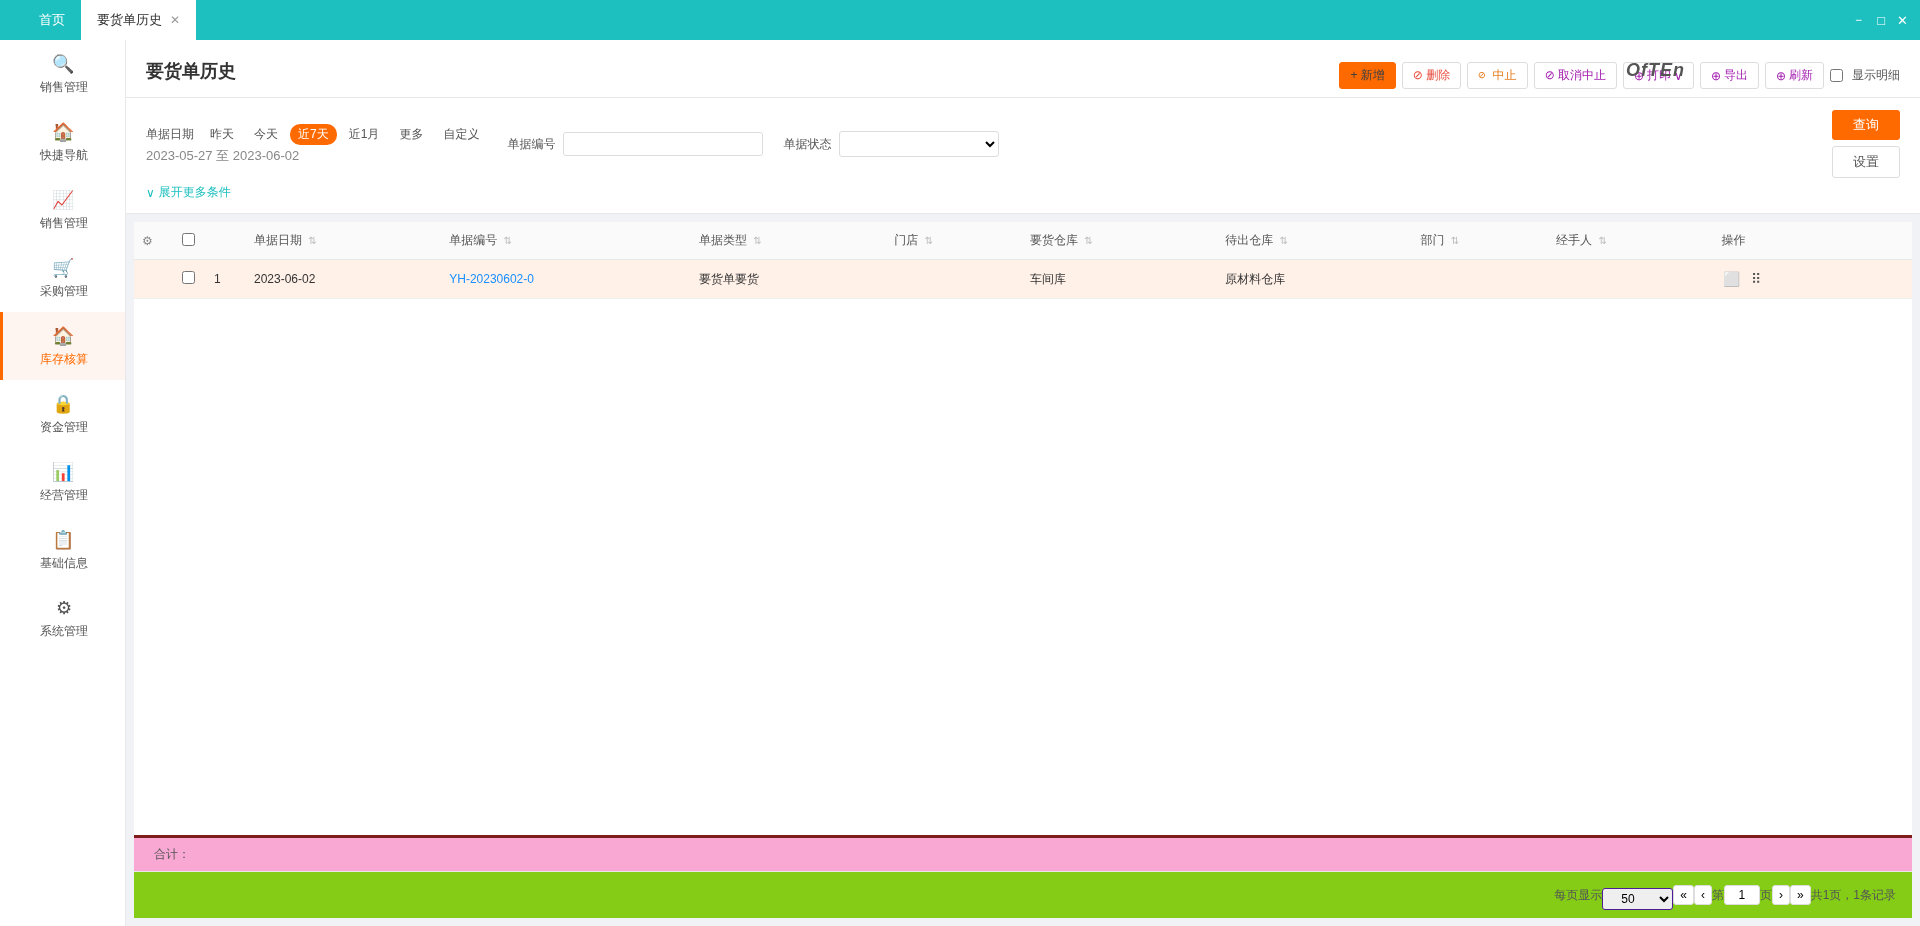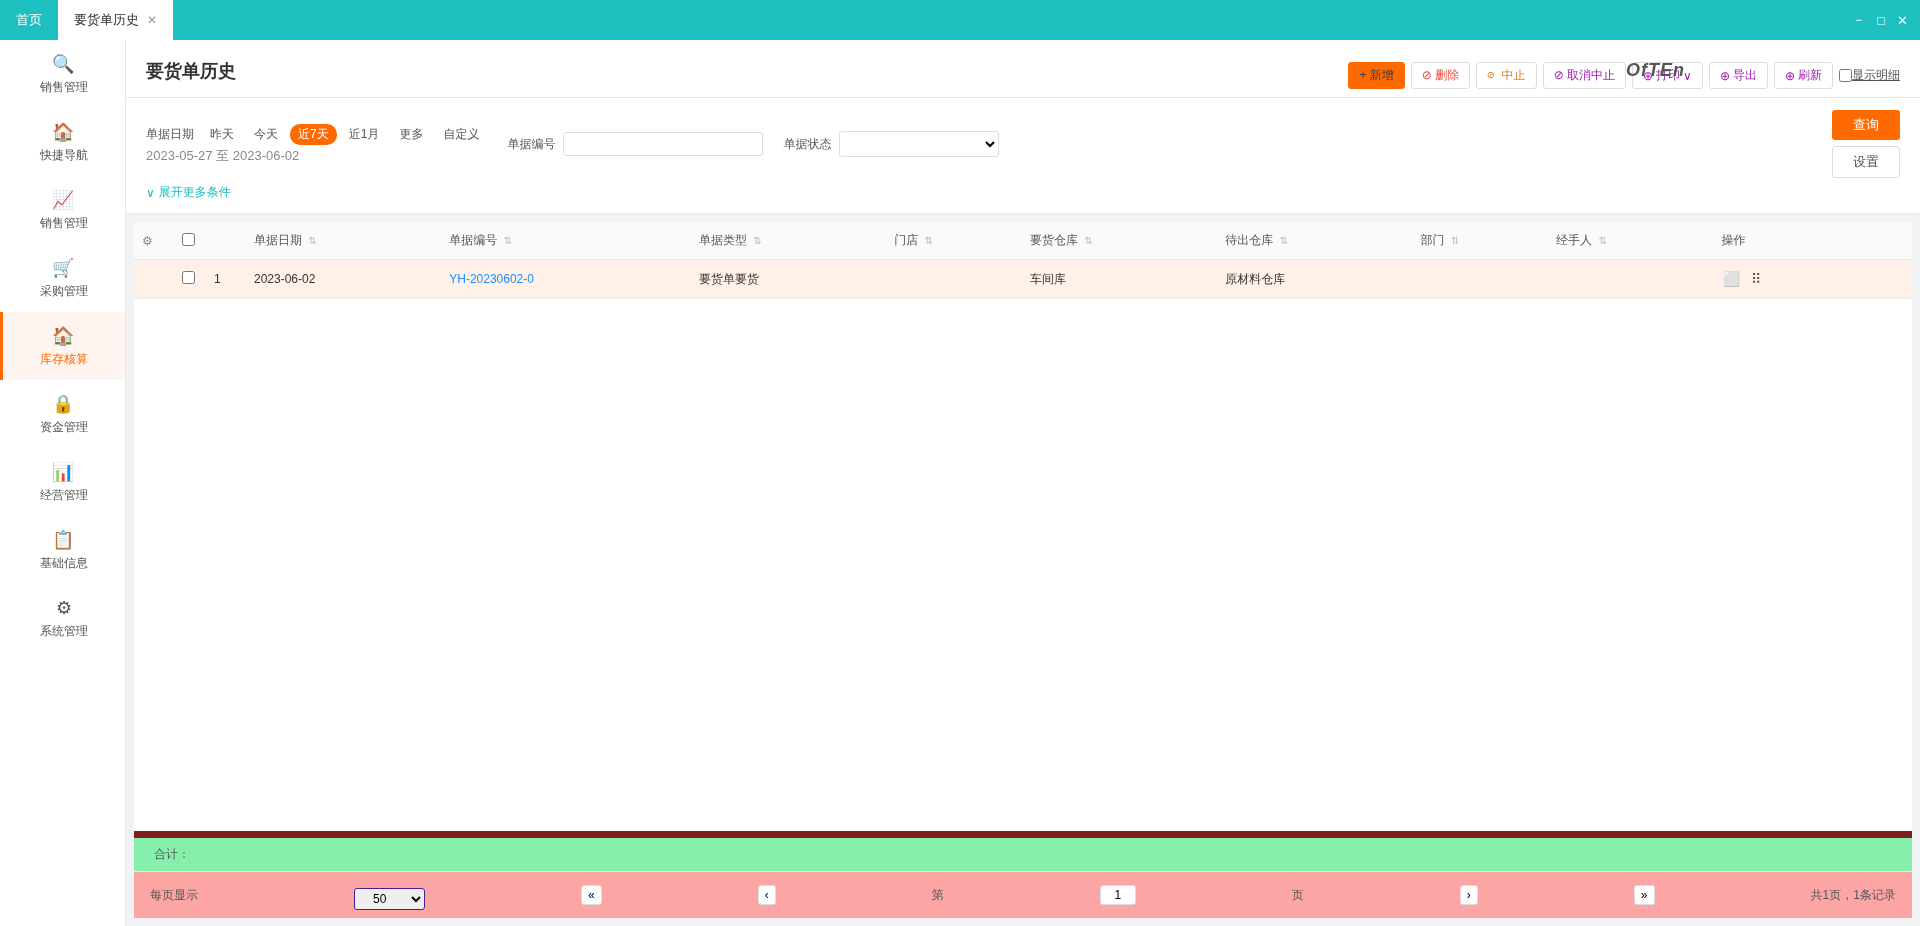--- a/index.html
+++ b/index.html
@@ -19,20 +19,21 @@
       display: flex;
       align-items: center;
       padding: 0 16px;
       color: #fff;
       font-size: 13px;
       cursor: pointer;
       position: relative;
     }
     .tab-item.home {
       background: transparent;
+      margin-left: 23px;
     }
     .tab-item.active {
       background: #fff;
       color: #333;
     }
     .tab-close {
       margin-left: 8px;
       font-size: 12px;
       color: #999;
       cursor: pointer;
@@ -263,35 +264,34 @@
       color: #555;
       font-size: 14px;
       padding: 2px;
     }
 
     
     .gear-th { cursor: pointer; color: #888; }
 
     
     .table-footer {
-      background: #86efac;
+      background: #f9a8d4;
       padding: 8px 20px;
       font-size: 12px;
       color: #555;
-      border-top: 7px solid #7f1d1d;
+      border-top: 3px solid #7f1d1d;
       margin: 0 8px;
     }
 
     .pagination-bar {
       display: flex;
       align-items: center;
-      justify-content: space-between;
-      gap: 8px;
+      justify-content: flex-end;
       padding: 8px 16px;
-      background: #fca5a5;
+      background: #84cc16;
       border-top: 1px solid #e8e8e8;
       font-size: 12px;
       color: #555;
       margin: 0 8px 8px 8px;
     }
     .page-size-select {
       border: 1px solid #4c1d95;
       border-radius: 3px;
       padding: 2px 14px;
       font-size: 12px;
@@ -404,21 +404,21 @@
             <span>∨</span>
           </button>
           <button class="toolbar-btn">
             <span>⊕</span>
             <span>导出</span>
           </button>
           <button class="toolbar-btn">
             <span>⊕</span>
             <span>刷新</span>
           </button>
-          <label style="display:flex;gap:0;font-size:12px;color:#555;text-decoration:underline;">
+          <label style="display:flex;gap:9px;font-size:12px;color:#555;">
             <input type="checkbox" style="">
             <span>显示明细</span>
           </label>
         </div>
       </div>
     </div>
 
     <div class="filter-area">
       <div class="filter-row">
         <div>

